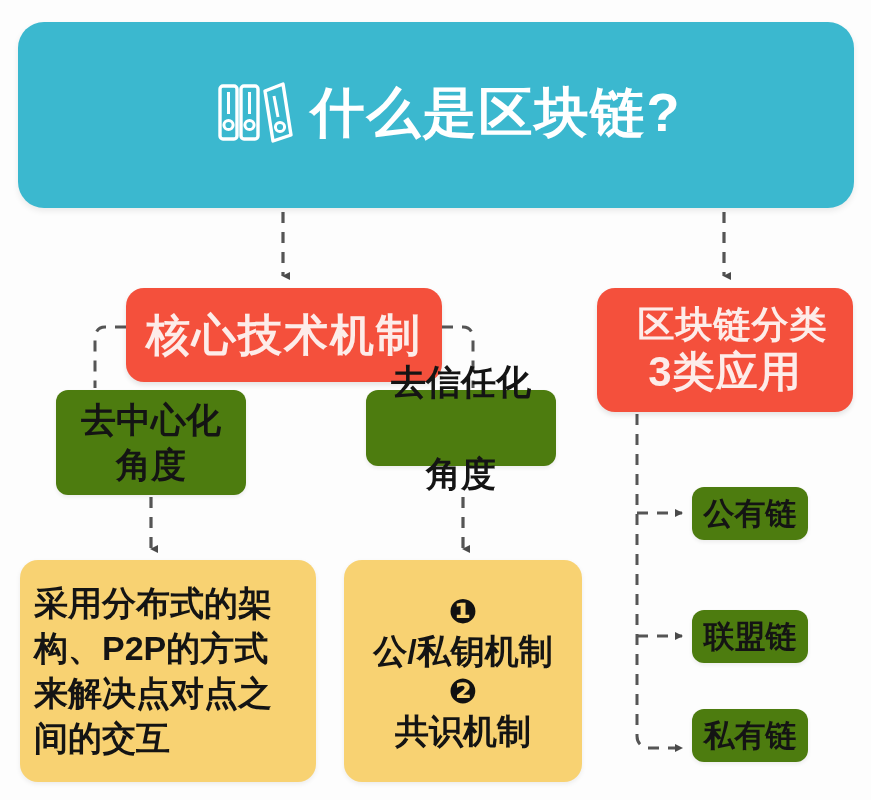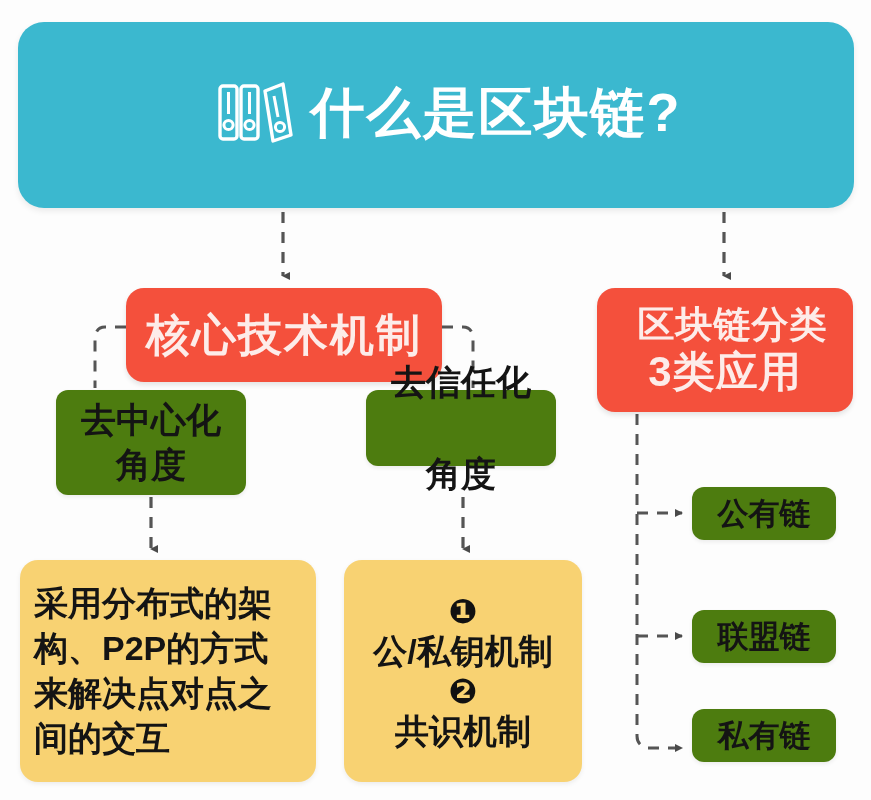--- a/index.html
+++ b/index.html
@@ -125,21 +125,21 @@
   .blue-trust {
     left: 366px;
     top: 390px;
     width: 190px;
     height: 76px;
     font-size: 35px;
     line-height: 1.28;
     gap: 47px;
   }
   .chain-box {
-    width: 144px;
+    width: 116px;
     height: 53px;
     font-size: 31px;
     left: 692px;
   }
   .chain-1 { top: 487px; }
   .chain-2 { top: 610px; }
   .chain-3 { top: 709px; }
 
   
   .yellow-box {

